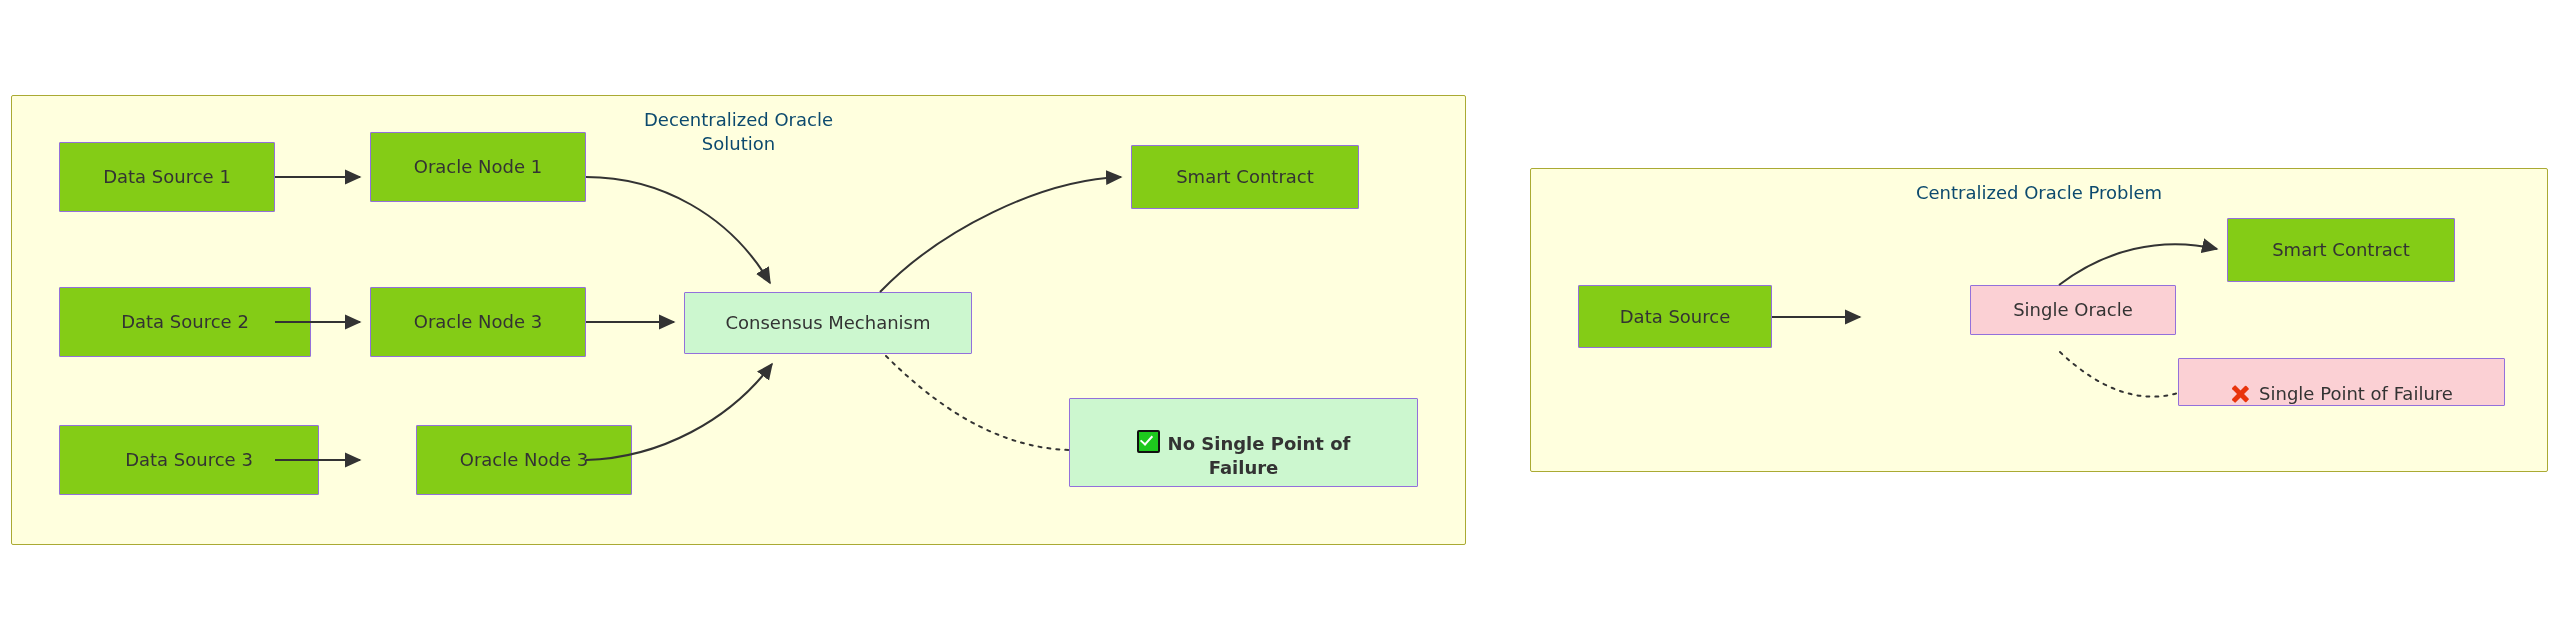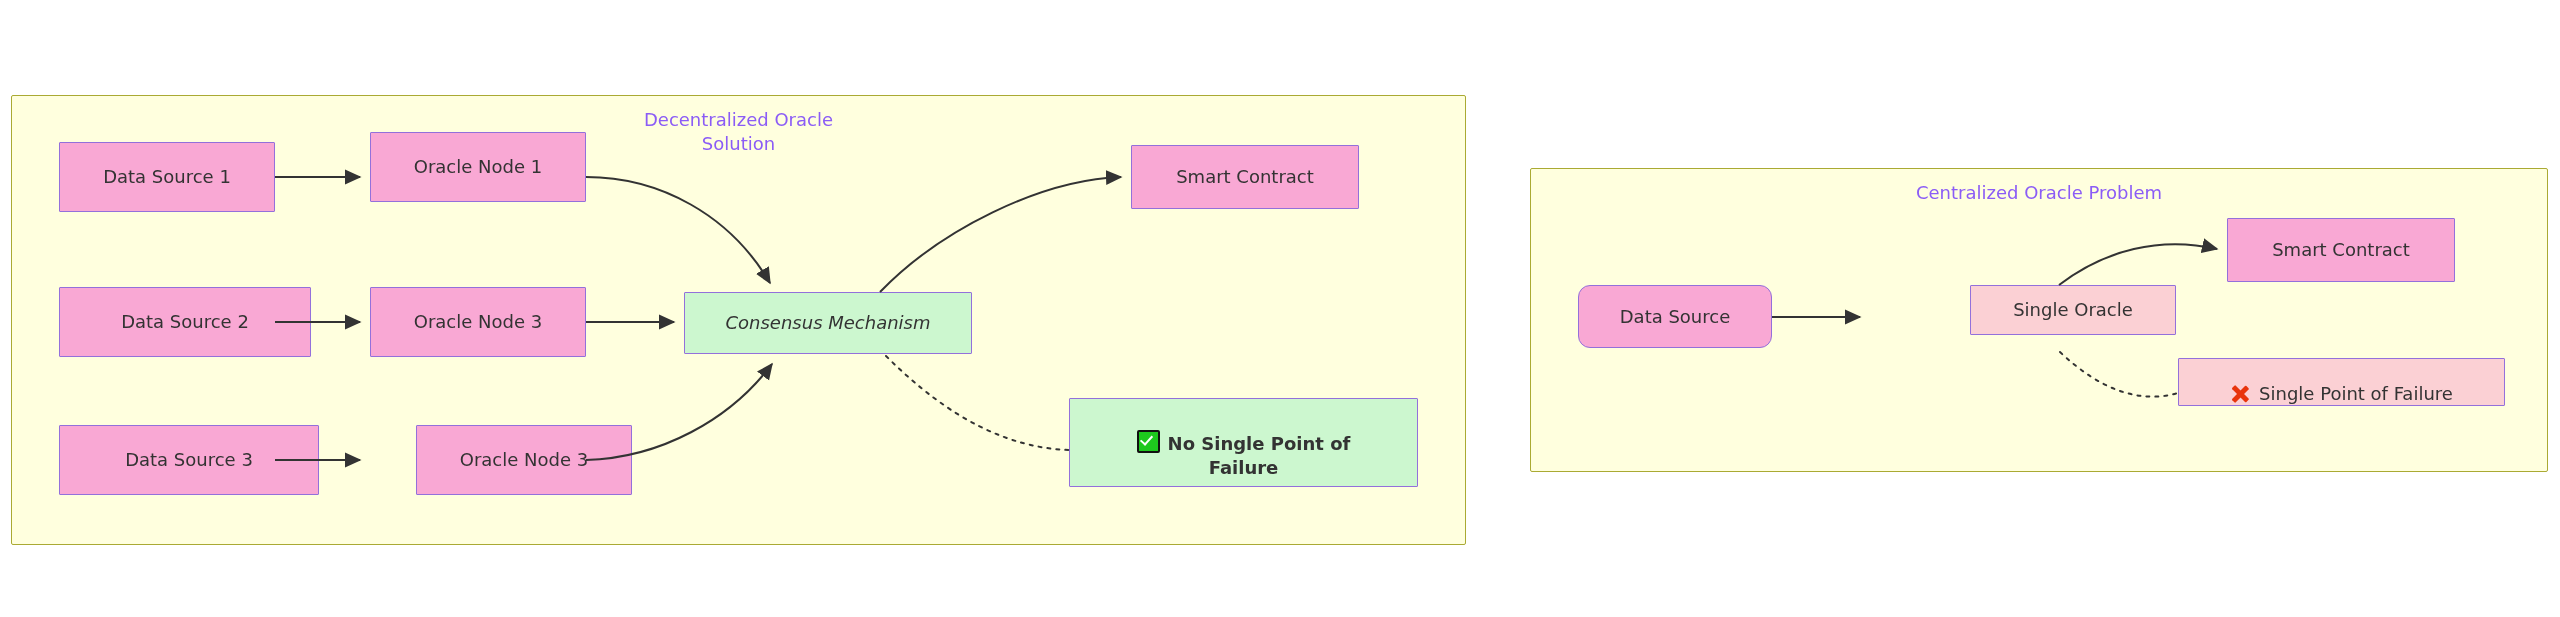--- a/index.html
+++ b/index.html
@@ -33,21 +33,21 @@
     box-sizing: border-box;
     background: #ffffde;
     border: 1px solid #aaaa33;
     border-radius: 2px;
   }
   .cluster-title {
     position: absolute;
     left: 0;
     width: 100%;
     text-align: center;
-    color: #8b5cf6;
+    color: #0c4a6e;
     font-size: 18px;
     line-height: 24px;
     white-space: pre-line;
   }
   
   .node {
     position: absolute;
     box-sizing: border-box;
     border: 1.4px solid #9370db;
     border-radius: 1px;
@@ -56,21 +56,21 @@
     justify-content: center;
     text-align: center;
     color: #333333;
     font-size: 18px;
     line-height: 24px;
   }
   .node .label {
     white-space: pre-line;
     padding: 0 6px;
   }
-  .fill-lavender { background: #f9a8d4; }
+  .fill-lavender { background: #84cc16; }
   .fill-green    { background: #ccf7cf; }
   .fill-pink     { background: #fbd0d4; }
   .emoji-check {
     display: inline-block;
     width: 19px;
     height: 19px;
     background: #1ec81e;
     border: 2px solid #111;
     border-radius: 2px;
     position: relative;
@@ -132,40 +132,40 @@
   <div class="node fill-lavender" style="left:370px; top:132px; width:216px; height:70px;">
     <span class="label">Oracle Node 1</span>
   </div>
   <div class="node fill-lavender" style="left:370px; top:287px; width:216px; height:70px;">
     <span class="label">Oracle Node 3</span>
   </div>
   <div class="node fill-lavender" style="left:370px; top:425px; width:216px; height:70px;margin-left:46px;">
     <span class="label">Oracle Node 3</span>
   </div>
 
-  <div class="node fill-green" style="left:684px; top:292px; width:288px; height:62px;font-style:italic;">
+  <div class="node fill-green" style="left:684px; top:292px; width:288px; height:62px;">
     <span class="label">Consensus Mechanism</span>
   </div>
 
   <div class="node fill-lavender" style="left:1131px; top:145px; width:228px; height:64px;">
     <span class="label">Smart Contract</span>
   </div>
 
   <div class="node fill-green" style="left:1069px; top:398px; width:349px; height:89px;font-weight:bold;">
     <span class="label">
       <span class="emoji-check"></span><span>No Single Point of
 Failure</span>
     </span>
   </div>
 
   <div class="cluster" style="left:1530px; top:168px; width:1018px; height:304px;">
     <div class="cluster-title" style="top:12px;">Centralized Oracle Problem</div>
   </div>
 
-  <div class="node fill-lavender" style="left:1578px; top:285px; width:194px; height:63px;border-radius:12px;">
+  <div class="node fill-lavender" style="left:1578px; top:285px; width:194px; height:63px;">
     <span class="label">Data Source</span>
   </div>
   <div class="node fill-pink" style="left:1970px; top:285px; width:206px; height:50px;">
     <span class="label">Single Oracle</span>
   </div>
   <div class="node fill-lavender" style="left:2227px; top:218px; width:228px; height:64px;">
     <span class="label">Smart Contract</span>
   </div>
   <div class="node fill-pink" style="left:2178px; top:358px; width:327px; height:48px;">
     <span class="label">

